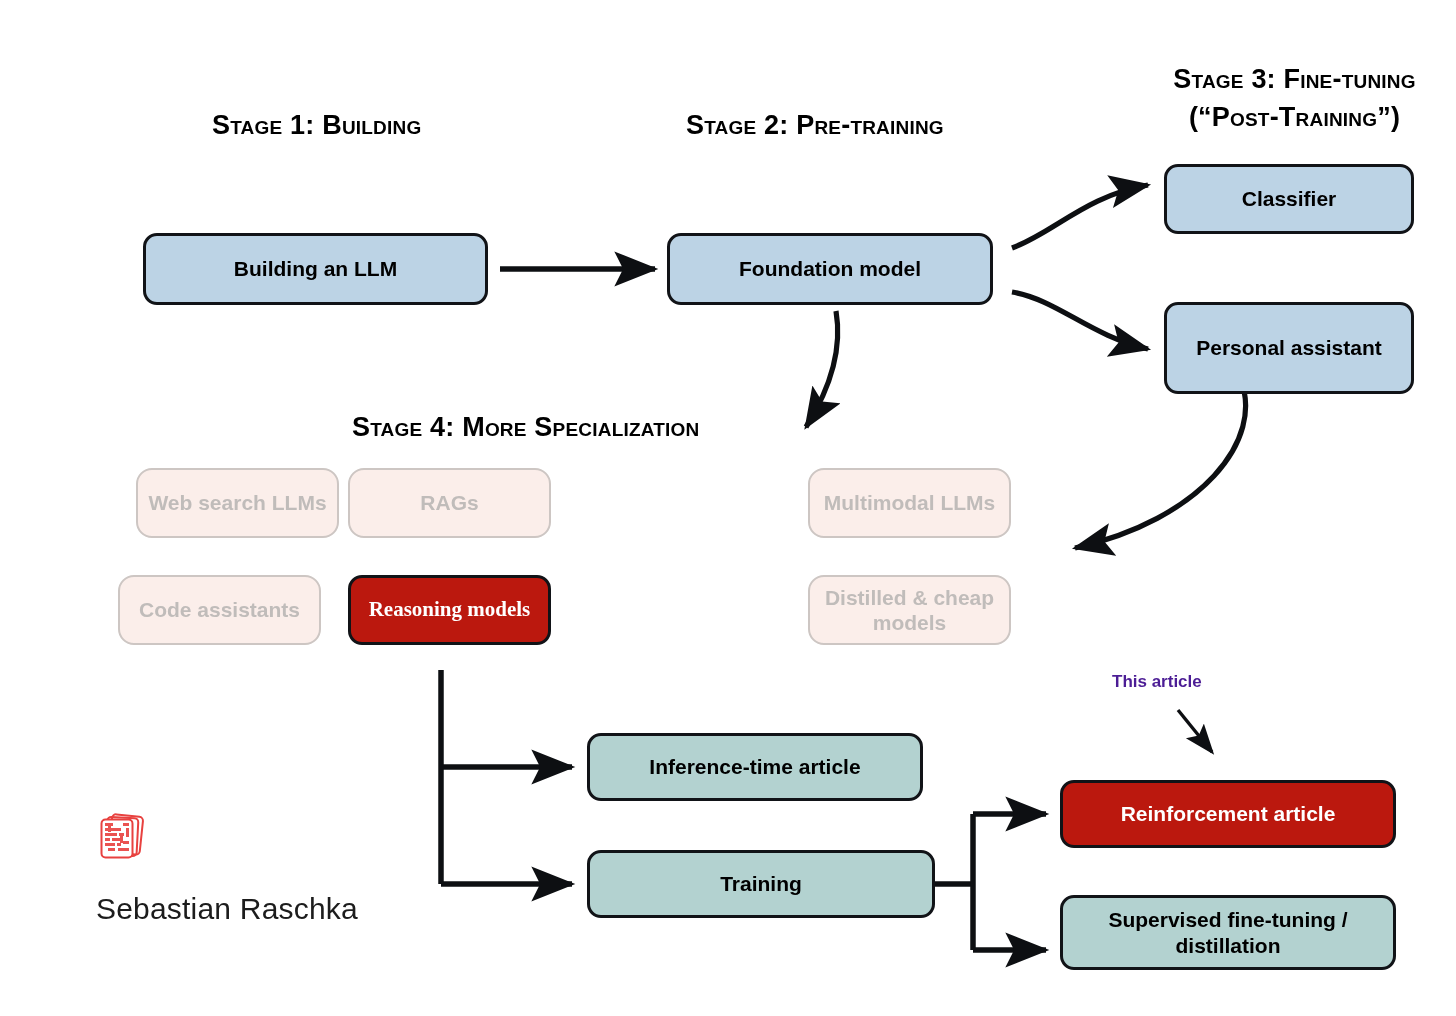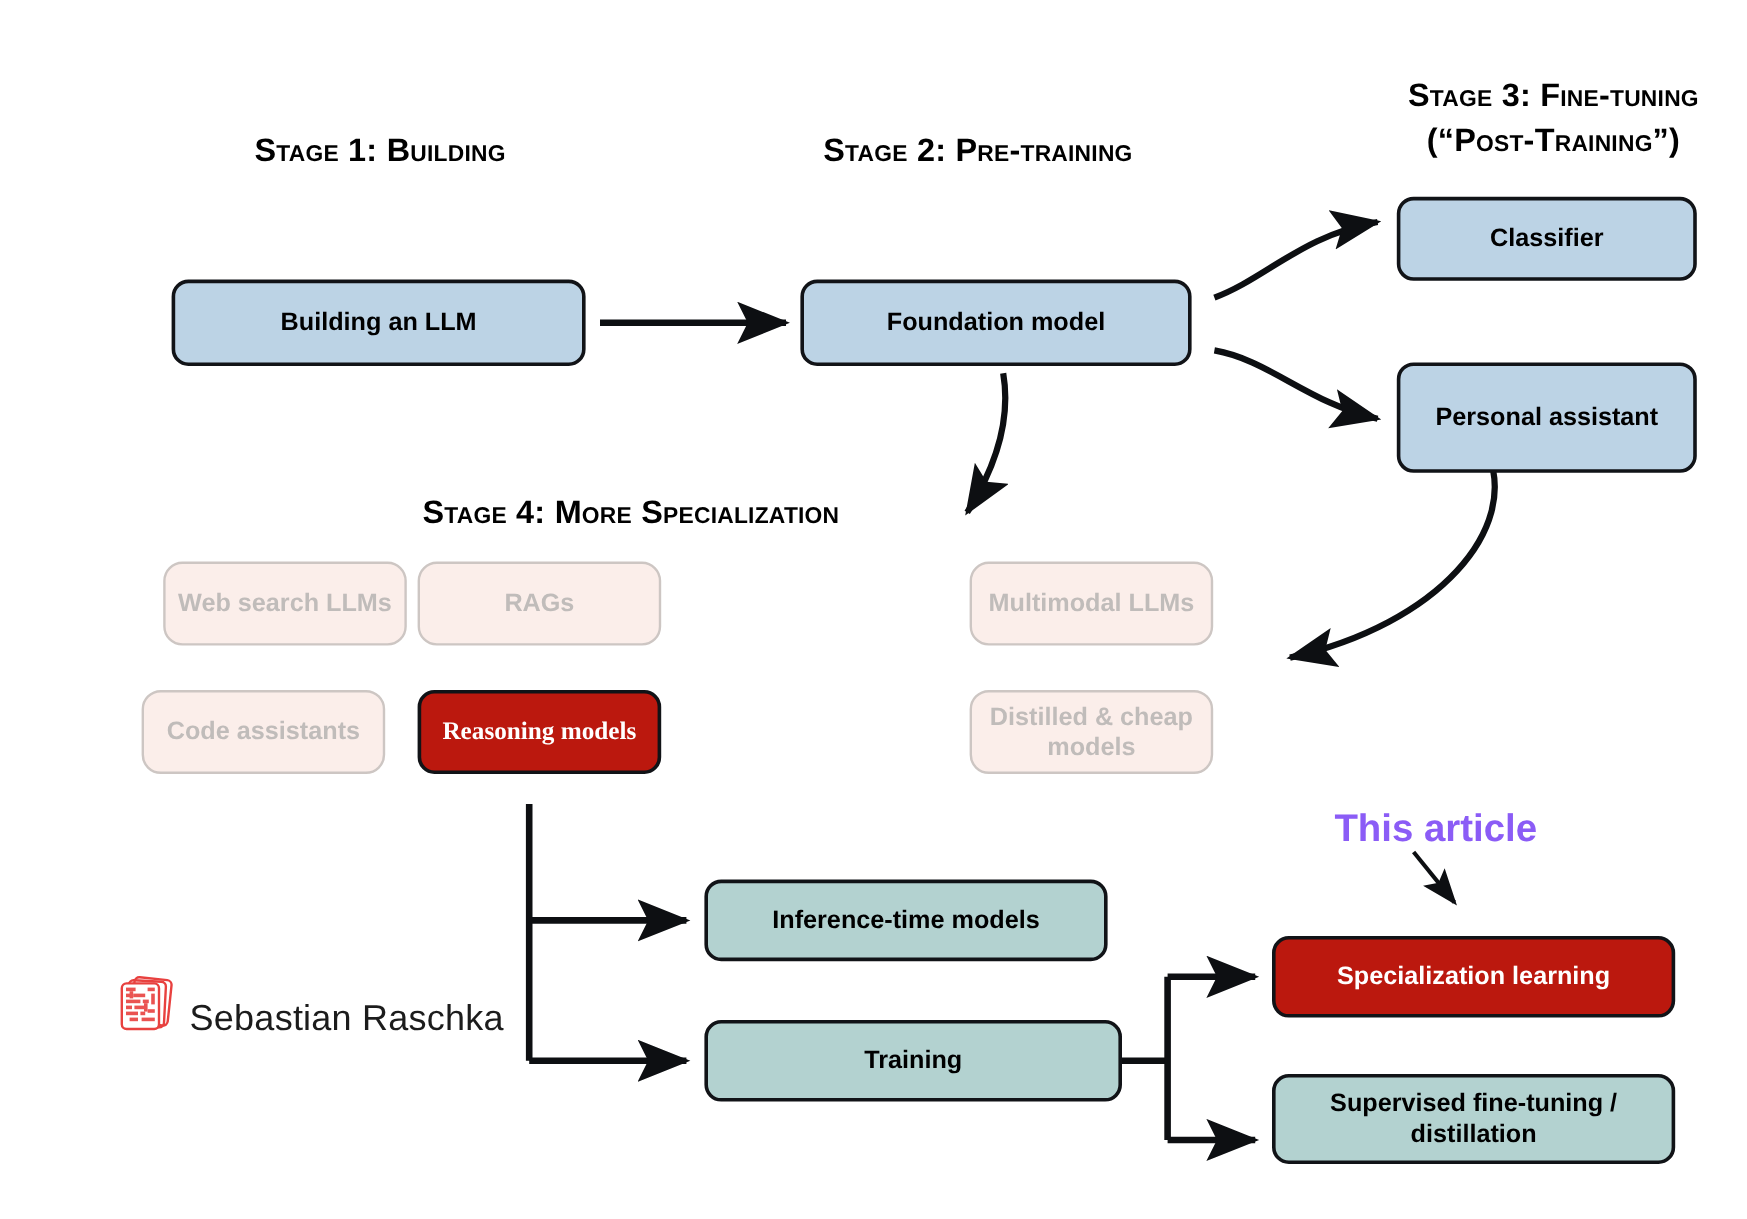--- a/index.html
+++ b/index.html
@@ -77,34 +77,35 @@
     left: 0;
     top: 0;
     width: 1456px;
     height: 1016px;
     pointer-events: none;
   }
   
   #signature {
     position: absolute;
     display: flex;
-    align-items: flex-end;
-    gap: 10px;
+    align-items: flex-start;
+    gap: 26px;
+    flex-direction: column;
   }
   #signature .sig-name {
     font-size: 30px;
     color: #1c1c1c;
     font-weight: normal;
     letter-spacing: 0.2px;
   }
   .annot-label {
     position: absolute;
     font-weight: bold;
-    font-size: 32px;
-    color: #8b5cf6;
+    font-size: 17px;
+    color: #4c1d95;
     white-space: nowrap;
   }
 </style>
 </head>
 <body>
 
 <div id="canvas">
 
   <svg id="connectors" viewBox="0 0 1456 1016" xmlns="http://www.w3.org/2000/svg">
     <defs>
@@ -178,25 +179,25 @@
 
   <div class="node faded" style="left:808px; top:468px; width:203px; height:70px;">Multimodal LLMs</div>
 
   <div class="node faded" style="left:118px; top:575px; width:203px; height:70px;">Code assistants</div>
 
   <div class="node red" style="left:348px; top:575px; width:203px; height:70px;font-family:Liberation Serif, serif;">Reasoning models</div>
 
 
   <div class="node faded" style="left:808px; top:575px; width:203px; height:70px;">Distilled &amp; cheap models</div>
 
-  <div class="node teal" style="left:587px; top:733px; width:336px; height:68px;">Inference-time models</div>
+  <div class="node teal" style="left:587px; top:733px; width:336px; height:68px;">Inference-time article</div>
 
   <div class="node teal" style="left:587px; top:850px; width:348px; height:68px;">Training</div>
 
-  <div class="node red" style="left:1060px; top:780px; width:336px; height:68px;">Specialization learning</div>
+  <div class="node red" style="left:1060px; top:780px; width:336px; height:68px;">Reinforcement article</div>
 
   <div class="node teal" style="left:1060px; top:895px; width:336px; height:75px;">Supervised fine-tuning / distillation</div>
 
   <div class="annot-label" style="left:1112px; top:672px;">This article</div>
 
   <div id="signature" style="left:96px; top:810px;">
     <span style="display:inline-block; width:52px; height:56px;">
       <svg width="52" height="56" viewBox="0 0 52 56" xmlns="http://www.w3.org/2000/svg">
         <g fill="none" stroke="#e8413f" stroke-width="2">
           <rect x="14.5" y="5.5" width="31" height="38" rx="4" transform="rotate(6 30 24)"></rect>

